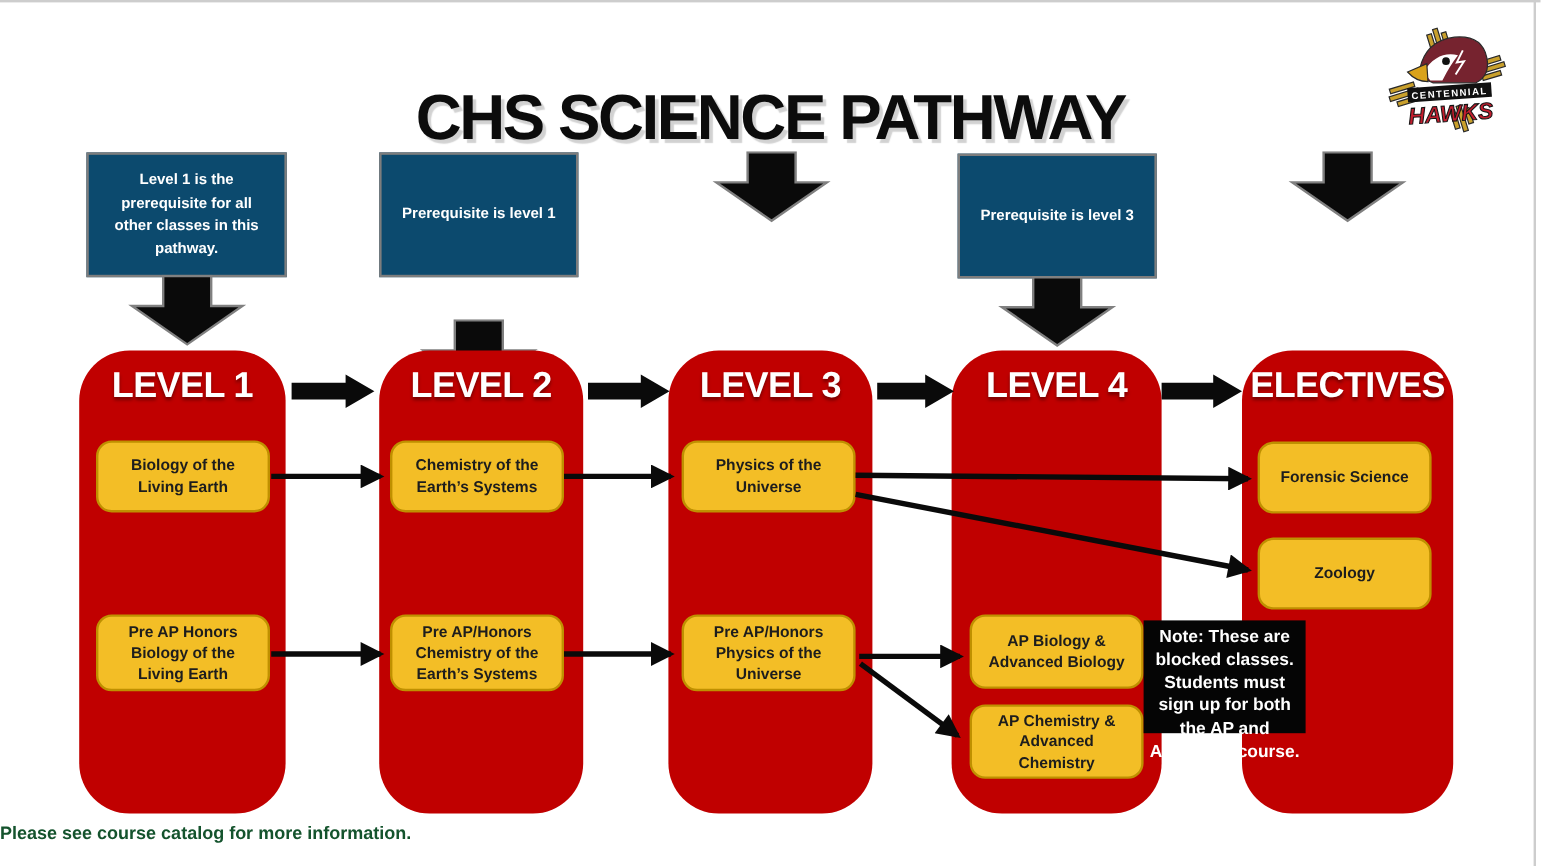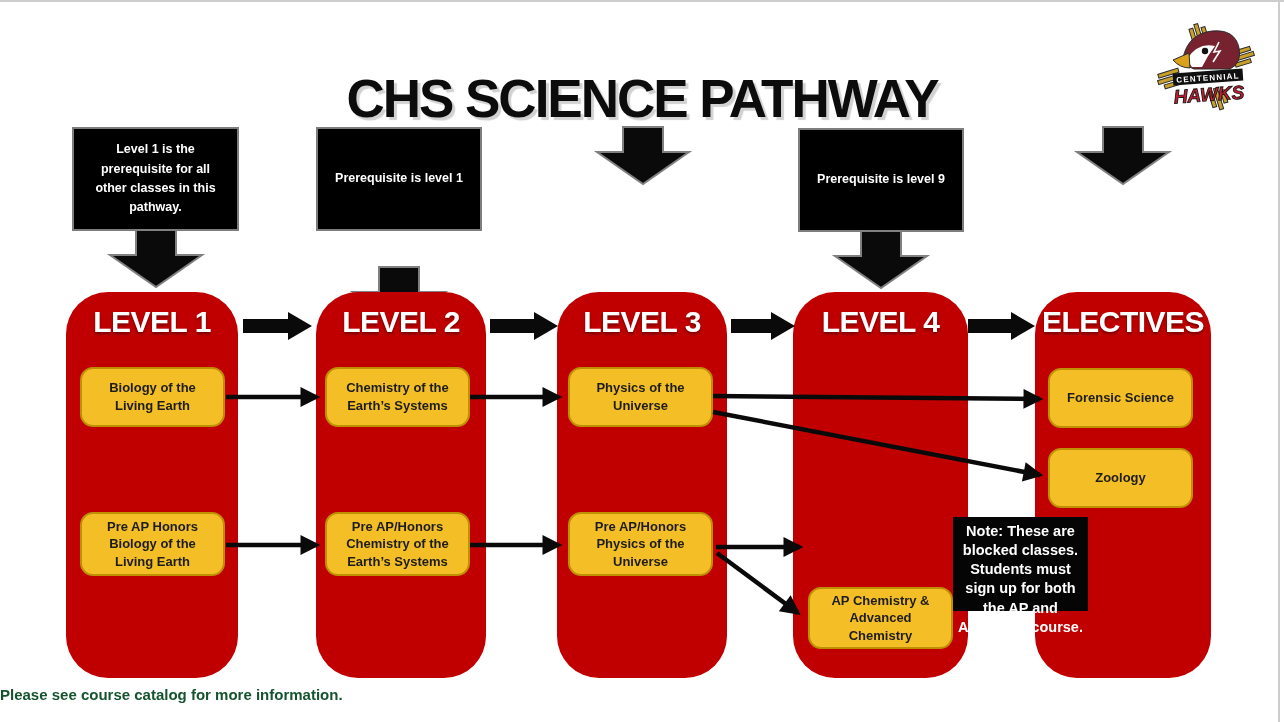--- a/index.html
+++ b/index.html
@@ -12,21 +12,21 @@
 
   .title{
     position:absolute;top:32px;left:0;right:0;text-align:center;
     font-size:53px;font-weight:800;letter-spacing:-2px;color:#0c0c0c;
     text-shadow:3px 3px 1px rgba(0,0,0,0.18);
   }
 
   
   .callout{position:absolute;display:flex;flex-direction:column;align-items:center;}
   .callout-box{
-    width:100%;height:104px;box-sizing:border-box;background:#000000;border:2px solid #7d7d7d;
+    width:100%;height:104px;box-sizing:border-box;background:#0c4a6e;border:2px solid #7d7d7d;
     color:#fff;font-size:12.5px;font-weight:700;display:flex;align-items:center;justify-content:center;
     text-align:center;padding:8px 10px;line-height:1.55;
   }
   .down-arrow{margin-top:-2px;}
 
   
   .column{
     position:absolute;top:292px;height:386px;background:#c00000;border-radius:42px;
   }
   .column-title{
@@ -109,21 +109,21 @@
     <svg class="down-arrow" width="100" height="60" viewBox="0 0 100 60">
       <polygon points="30,1 70,1 70,26 96,26 50,58 4,26 30,26" fill="#0a0a0a" stroke="#808080" stroke-width="2"></polygon>
     </svg>
   </div>
   <div class="callout" style="left:560px;top:128px;width:166px;">
     <svg class="down-arrow" width="100" height="60" viewBox="0 0 100 60">
       <polygon points="30,1 70,1 70,26 96,26 50,58 4,26 30,26" fill="#0a0a0a" stroke="#808080" stroke-width="2"></polygon>
     </svg>
   </div>
   <div class="callout" style="left:798px;top:128px;width:166px;">
-    <div class="callout-box">Prerequisite is level 9</div>
+    <div class="callout-box">Prerequisite is level 3</div>
     <svg class="down-arrow" width="100" height="60" viewBox="0 0 100 60">
       <polygon points="30,1 70,1 70,26 96,26 50,58 4,26 30,26" fill="#0a0a0a" stroke="#808080" stroke-width="2"></polygon>
     </svg>
   </div>
   <div class="callout" style="left:1040px;top:128px;width:165px;">
     <svg class="down-arrow" width="100" height="60" viewBox="0 0 100 60">
       <polygon points="30,1 70,1 70,26 96,26 50,58 4,26 30,26" fill="#0a0a0a" stroke="#808080" stroke-width="2"></polygon>
     </svg>
   </div>
 
@@ -145,20 +145,21 @@
 
   <div class="course" style="left:80px;top:367px;width:145px;height:60px;">Biology of the Living Earth</div>
   <div class="course" style="left:80px;top:512px;width:145px;height:64px;">Pre AP Honors Biology of the Living Earth</div>
 
   <div class="course" style="left:325px;top:367px;width:145px;height:60px;">Chemistry of the Earth’s Systems</div>
   <div class="course" style="left:325px;top:512px;width:145px;height:64px;">Pre AP/Honors Chemistry of the Earth’s Systems</div>
 
   <div class="course" style="left:568px;top:367px;width:145px;height:60px;">Physics of the Universe</div>
   <div class="course" style="left:568px;top:512px;width:145px;height:64px;">Pre AP/Honors Physics of the Universe</div>
 
+  <div class="course" style="left:808px;top:512px;width:145px;height:62px;">AP Biology &amp; Advanced Biology</div>
   <div class="course" style="left:808px;top:587px;width:145px;height:62px;">AP Chemistry &amp; Advanced Chemistry</div>
 
   <div class="course" style="left:1048px;top:368px;width:145px;height:60px;">Forensic Science</div>
   <div class="course" style="left:1048px;top:448px;width:145px;height:60px;">Zoology</div>
 
   <div class="note">Note: These are blocked classes. Students must sign up for both the AP and Advanced course.</div>
 
   <svg class="connectors" width="1284" height="722" viewBox="0 0 1284 722">
     <defs>
       <marker id="ah" viewBox="0 0 6 6" refX="5" refY="3" markerWidth="5" markerHeight="4.4" orient="auto">

